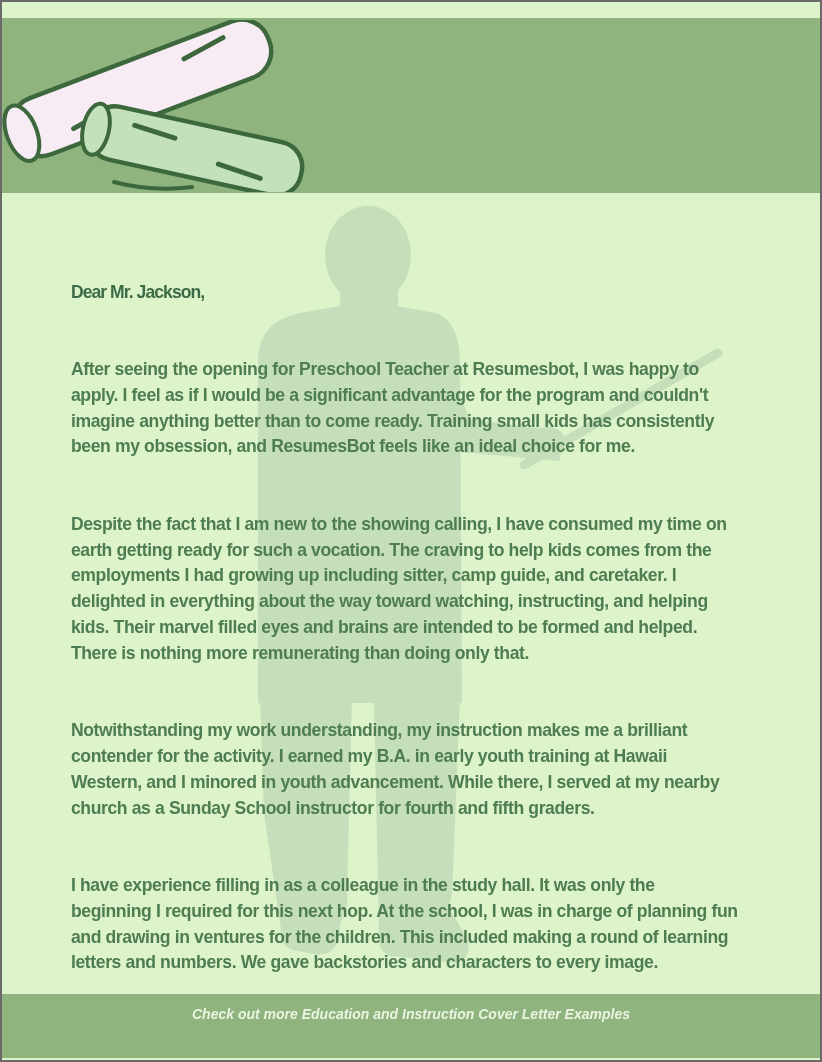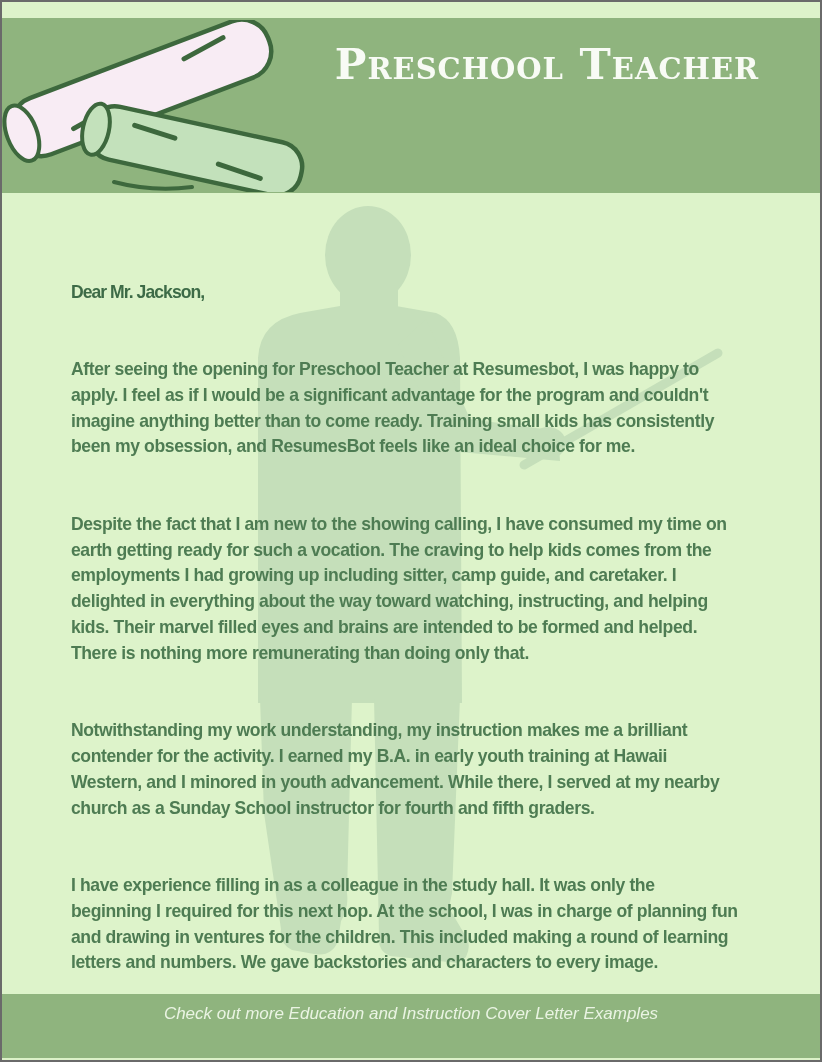--- a/index.html
+++ b/index.html
@@ -40,21 +40,21 @@
   .para{margin:0 0 26px;}
   .greeting{margin:0 0 26px;}
   .narrow{color:#3d6b47;letter-spacing:-1px;}
   
   .footer-band{
     position:absolute;left:0;right:0;bottom:0;height:66px;
     background:#8fb47e;color:#eaf4e3;text-align:center;
     box-shadow:inset 0 -2px 0 #dcf2c8;
   }
   .footer-band p{
-    margin:0;font-style:italic;font-weight:400;font-size:17px;line-height:26px;
+    margin:0;font-style:italic;font-weight:700;font-size:14px;line-height:26px;
   }
   .footer-band .f1{padding-top:7px;}
 </style>
 </head>
 <body>
 
 <div class="page">
 
   <header class="header-band">
     <svg class="chalk-svg" width="318" height="172" viewBox="0 0 318 172">
@@ -69,21 +69,20 @@
       <g transform="translate(93,109) rotate(12.3)">
         <rect x="-5" y="-27" width="216" height="54" rx="25" fill="#c3e1bb" stroke="#3d683d" stroke-width="4.5"></rect>
         <ellipse cx="1" cy="0" rx="13" ry="26" fill="#c3e1bb" stroke="#3d683d" stroke-width="4"></ellipse>
         <line x1="38" y1="-12" x2="80" y2="-8" stroke="#3d683d" stroke-width="5" stroke-linecap="round"></line>
         <line x1="128" y1="8" x2="172" y2="13" stroke="#3d683d" stroke-width="5" stroke-linecap="round"></line>
       </g>
       <path d="M112,162 Q150,172 190,167" fill="none" stroke="#3d683d" stroke-width="4" stroke-linecap="round"></path>
     </svg>
 
     <div class="title-block">
-      <h2>Preschool Teacher</h2>
     </div>
   </header>
 
   <main class="letter-main">
     <svg class="silhouette-svg" width="818" height="801" viewBox="0 0 818 801">
       <g fill="#c5dfba" stroke="none">
         <ellipse cx="366" cy="62" rx="43" ry="49"></ellipse>
         <rect x="338" y="92" width="58" height="34"></rect>
         <path d="M256,510 L256,165 Q258,128 298,120 L338,113 L338,96 L394,96 L394,113
                  L434,120 Q456,128 458,165 L460,510 Z"></path>

